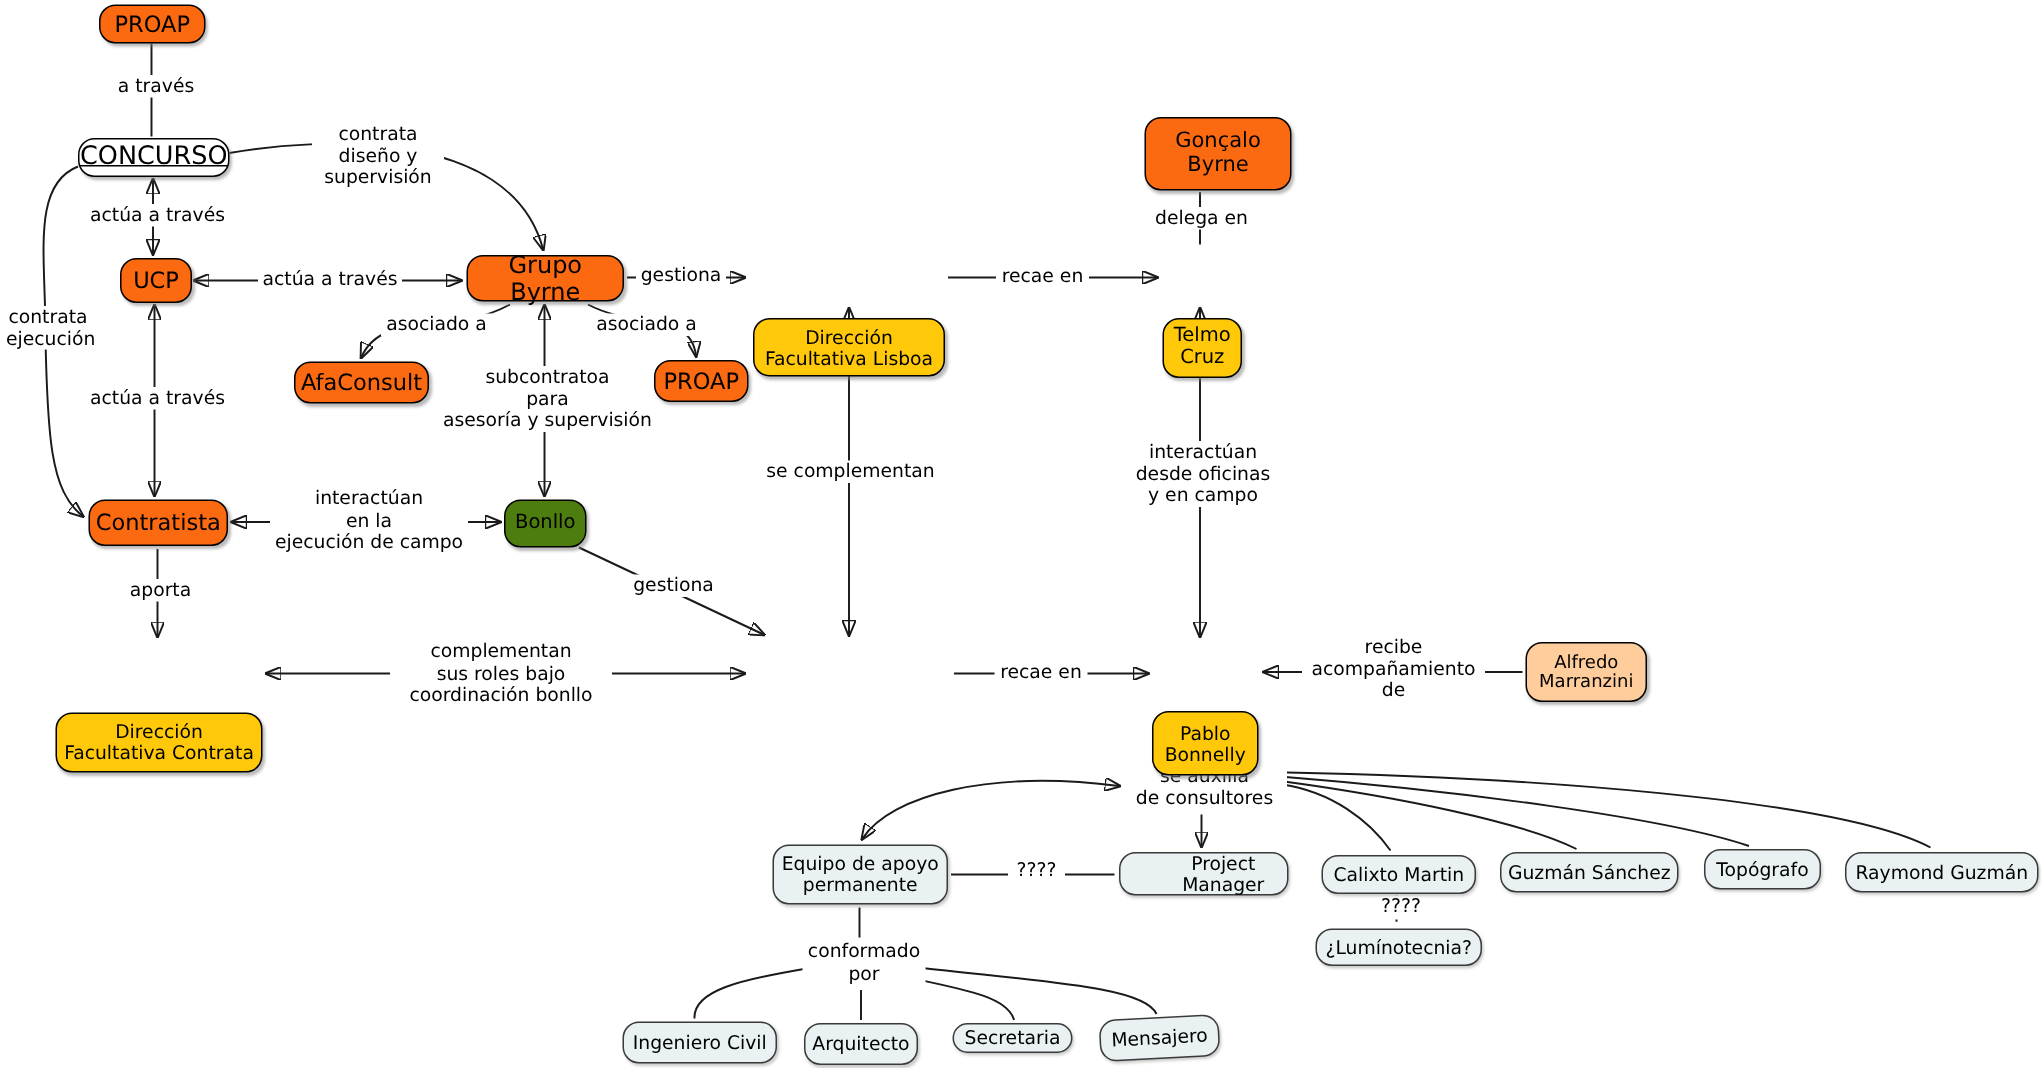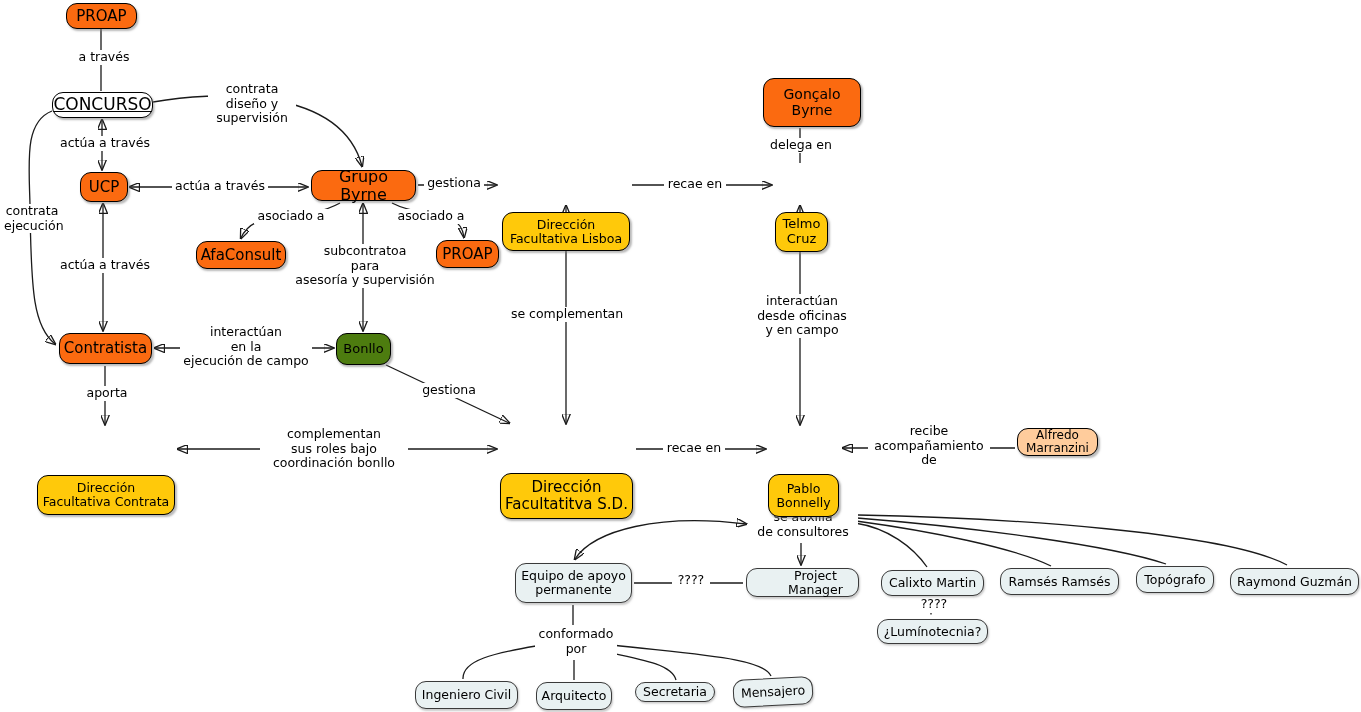--- a/index.html
+++ b/index.html
@@ -120,27 +120,26 @@
   <div class="node orange" style="left:80px;top:172px;width:48px;height:30px;font-size:15px;">UCP</div>
   <div class="node orange" style="left:311px;top:170px;width:105px;height:31px;font-size:16px;">Grupo Byrne</div>
   <div class="node orange" style="left:196px;top:241px;width:90px;height:28px;font-size:15px;">AfaConsult</div>
   <div class="node orange" style="left:436px;top:240px;width:63px;height:28px;font-size:15px;">PROAP</div>
   <div class="node orange" style="left:59px;top:333px;width:93px;height:31px;font-size:15px;">Contratista</div>
   <div class="node amber" style="left:336px;top:333px;width:55px;height:32px;font-size:13px;">Bonllo</div>
   <div class="node orange" style="left:763px;top:78px;width:98px;height:49px;font-size:14px;">Gonçalo Byrne</div>
   <div class="node yellow" style="left:775px;top:165px;width:53px;height:40px;font-size:13px;">Telmo Cruz</div>
   <div class="node yellow" style="left:502px;top:165px;width:128px;height:39px;font-size:12.5px;">Dirección Facultativa Lisboa</div>
   <div class="node yellow" style="left:37px;top:428px;width:138px;height:40px;font-size:12.5px;">Dirección Facultativa Contrata</div>
-  <div class="node yellow" style="left:500px;top:426px;width:133px;height:46px;font-size:15px;">Dirección Facultatitva S.D.</div>
   <div class="node yellow" style="left:768px;top:427px;width:71px;height:43px;font-size:12.5px;">Pablo Bonnelly</div>
-  <div class="node peach" style="left:1017px;top:428px;width:81px;height:28px;font-size:12px;">Alfredo Marranzini</div>
+  <div class="node peach" style="left:1017px;top:428px;width:81px;height:40px;font-size:12px;">Alfredo Marranzini</div>
   <div class="node gray" style="left:515px;top:563px;width:117px;height:40px;font-size:12.5px;">Equipo de apoyo permanente</div>
   <div class="node gray" style="left:746px;top:568px;width:113px;height:29px;font-size:12.5px;padding-left:30px;">Project Manager</div>
   <div class="node gray" style="left:881px;top:570px;width:103px;height:26px;font-size:12.5px;">Calixto Martin</div>
-  <div class="node gray" style="left:1000px;top:568px;width:119px;height:27px;font-size:12.5px;">Ramsés Ramsés</div>
+  <div class="node gray" style="left:1000px;top:568px;width:119px;height:27px;font-size:12.5px;">Guzmán Sánchez</div>
   <div class="node gray" style="left:1136px;top:566px;width:78px;height:27px;font-size:12.5px;">Topógrafo</div>
   <div class="node gray" style="left:1230px;top:568px;width:129px;height:27px;font-size:12.5px;">Raymond Guzmán</div>
   <div class="node gray" style="left:877px;top:619px;width:111px;height:25px;font-size:12.5px;">¿Lumínotecnia?</div>
   <div class="node gray" style="left:415px;top:681px;width:103px;height:28px;font-size:12.5px;">Ingeniero Civil</div>
   <div class="node gray" style="left:536px;top:682px;width:76px;height:28px;font-size:12.5px;">Arquitecto</div>
   <div class="node gray" style="left:635px;top:682px;width:80px;height:20px;font-size:12.5px;">Secretaria</div>
   <div class="node gray" style="left:733px;top:678px;width:80px;height:28px;font-size:12.5px;transform:rotate(-3deg);">Mensajero</div>
 
 </div>
 

